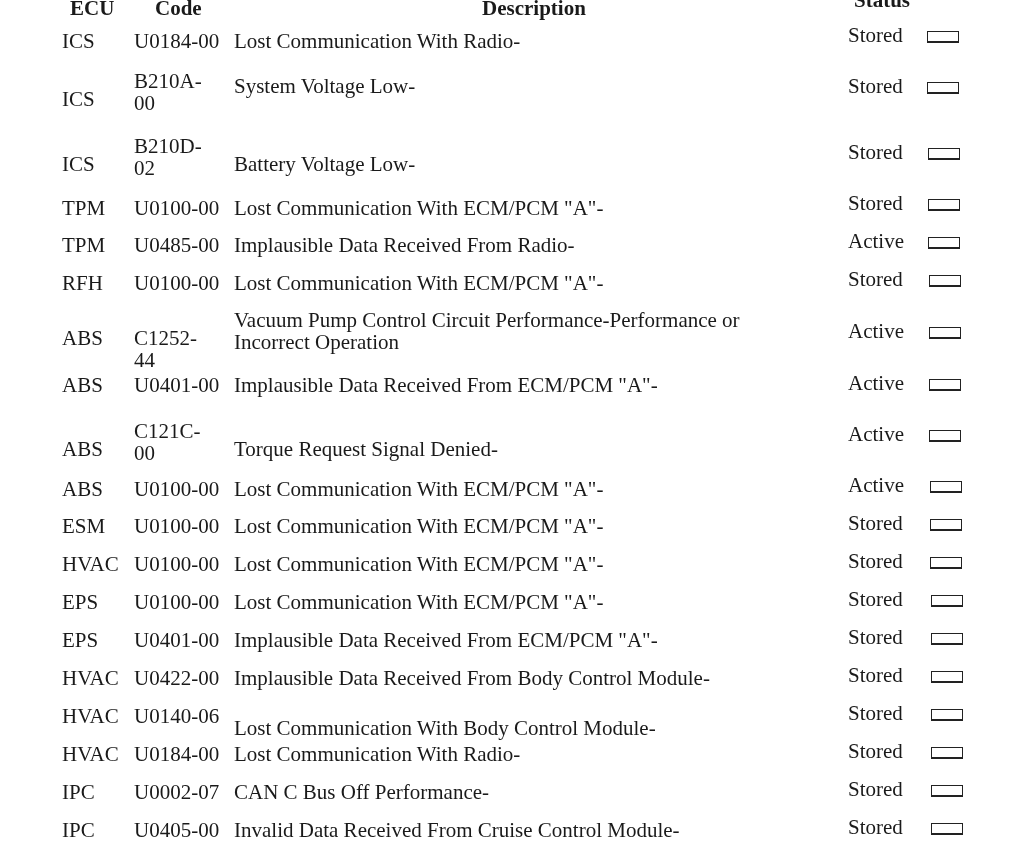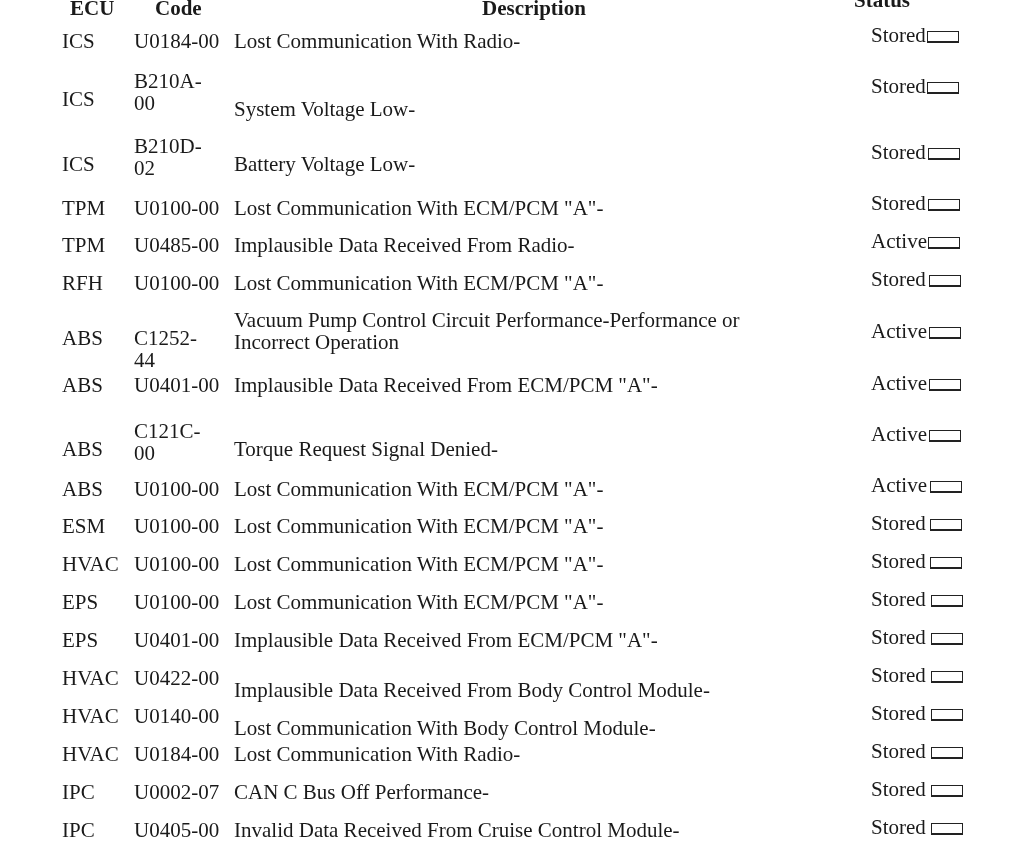--- a/index.html
+++ b/index.html
@@ -7,21 +7,21 @@
     width: 1009px; height: 854px; overflow: hidden; position: relative;
     font-family: "Liberation Serif", "DejaVu Serif", serif;
     color: #1a1a1a;
   }
   .hdr { position: absolute; font-weight: bold; font-size: 21px; top: -4px; line-height: 24px; }
   .row { position: absolute; left: 0; width: 1009px; font-size: 21px; line-height: 22px; }
   .cell { position: absolute; }
   .ecu { left: 62px; }
   .code { left: 134px; width: 96px; }
   .desc { left: 234px; width: 570px; }
-  .status { left: 848px; margin-left: 23px; }
+  .status { left: 848px; }
   .box {
     position: absolute; width: 30px; height: 9px;
     border: 1px solid #222; border-bottom-width: 2px; background: #fff;
   }
 </style>
 </head>
 <body>
 
 <div>
   <div class="hdr" style="left:70px">ECU</div>
@@ -33,21 +33,21 @@
       <div class="row" style="top: 30px;">
         <span class="cell ecu" style="top:0px">ICS</span>
         <span class="cell code" style="top:0px">U0184-00</span>
         <span class="cell desc" style="top:0px">Lost Communication With Radio-</span>
         <span class="cell status" style="top:-6px">Stored</span>
         <span class="box" style="left:927px;top:1px"></span>
       </div>
       <div class="row" style="top: 70px;">
         <span class="cell ecu" style="top:18px">ICS</span>
         <span class="cell code" style="word-break:break-all;width:72px;top:0px">B210A-00</span>
-        <span class="cell desc" style="top:28px">System Voltage Low-</span>
+        <span class="cell desc" style="top:5px">System Voltage Low-</span>
         <span class="cell status" style="top:5px">Stored</span>
         <span class="box" style="left:927.3px;top:12px"></span>
       </div>
       <div class="row" style="top: 135px;">
         <span class="cell ecu" style="top:18px">ICS</span>
         <span class="cell code" style="word-break:break-all;width:72px;top:0px">B210D-02</span>
         <span class="cell desc" style="top:18px">Battery Voltage Low-</span>
         <span class="cell status" style="top:6px">Stored</span>
         <span class="box" style="left:927.6px;top:13px"></span>
       </div>
@@ -124,27 +124,27 @@
       <div class="row" style="top: 629px;">
         <span class="cell ecu" style="top:0px">EPS</span>
         <span class="cell code" style="top:0px">U0401-00</span>
         <span class="cell desc" style="top:0px">Implausible Data Received From ECM/PCM "A"-</span>
         <span class="cell status" style="top:-3px">Stored</span>
         <span class="box" style="left:930.9px;top:4px"></span>
       </div>
       <div class="row" style="top: 667px;">
         <span class="cell ecu" style="top:0px">HVAC</span>
         <span class="cell code" style="top:0px">U0422-00</span>
-        <span class="cell desc" style="top:12px">Implausible Data Received From Body Control Module-</span>
+        <span class="cell desc" style="top:0px">Implausible Data Received From Body Control Module-</span>
         <span class="cell status" style="top:-3px">Stored</span>
         <span class="box" style="left:931.2px;top:4px"></span>
       </div>
       <div class="row" style="top: 705px;">
         <span class="cell ecu" style="top:0px">HVAC</span>
-        <span class="cell code" style="top:0px">U0140-00</span>
+        <span class="cell code" style="top:0px">U0140-06</span>
         <span class="cell desc" style="top:12px">Lost Communication With Body Control Module-</span>
         <span class="cell status" style="top:-3px">Stored</span>
         <span class="box" style="left:931.2px;top:4px"></span>
       </div>
       <div class="row" style="top: 743px;">
         <span class="cell ecu" style="top:0px">HVAC</span>
         <span class="cell code" style="top:0px">U0184-00</span>
         <span class="cell desc" style="top:0px">Lost Communication With Radio-</span>
         <span class="cell status" style="top:-3px">Stored</span>
         <span class="box" style="left:931.2px;top:4px"></span>

